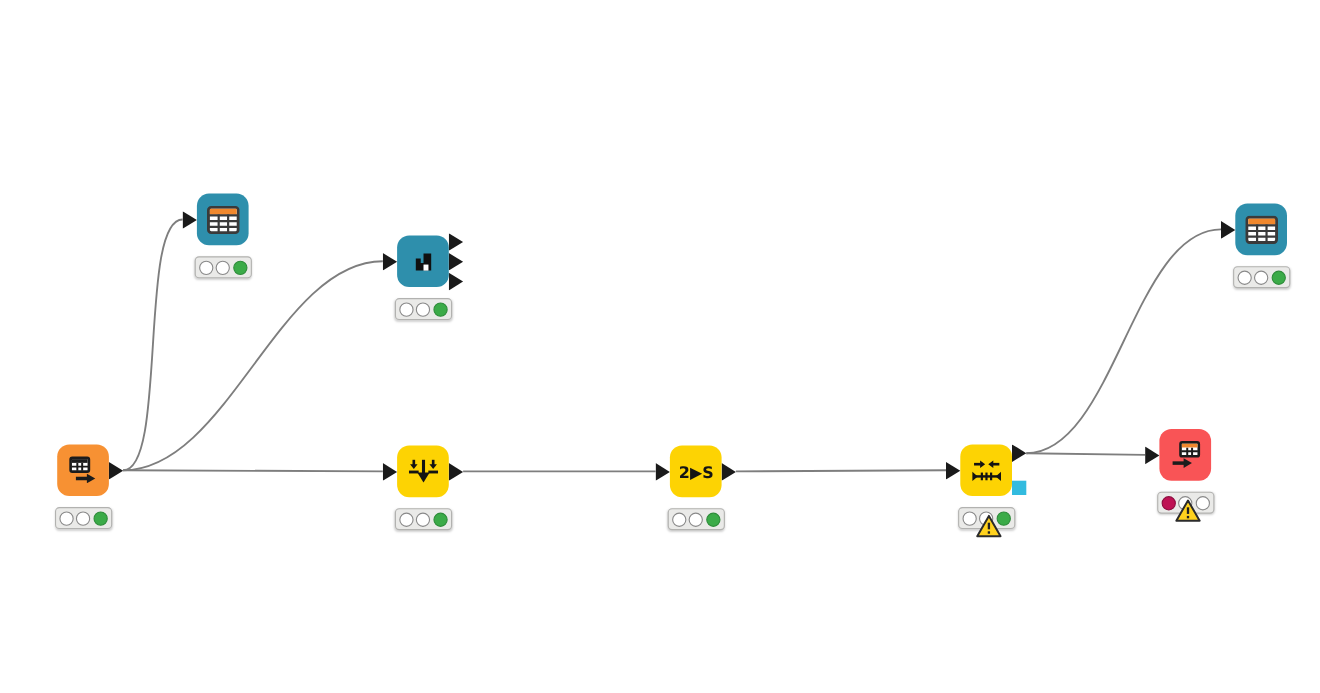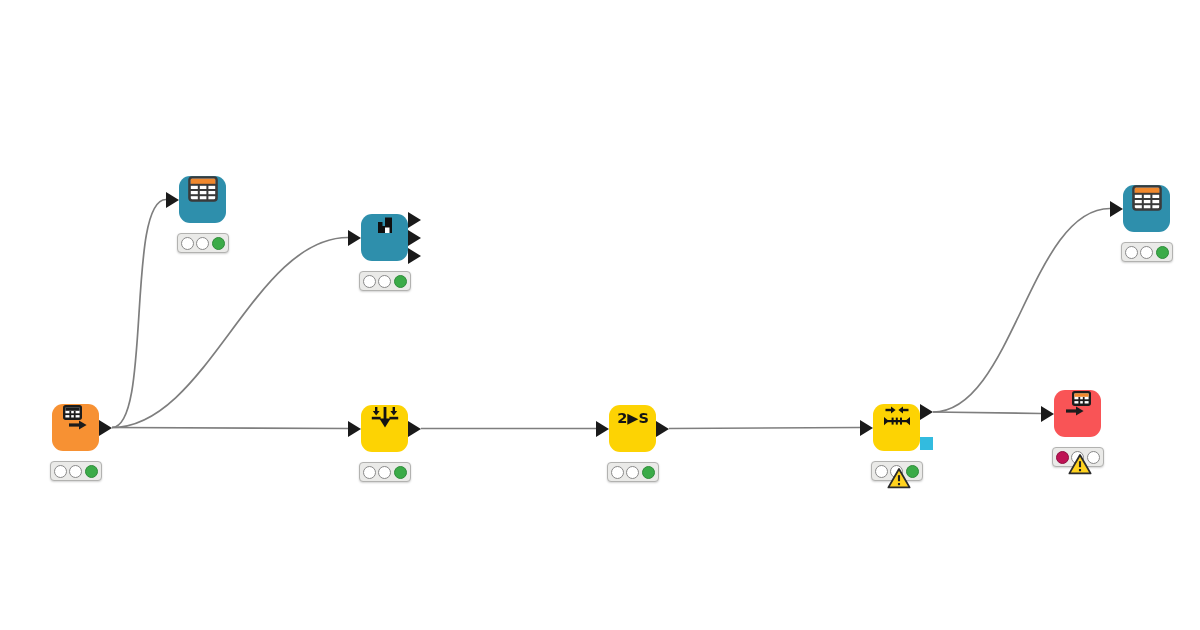--- a/index.html
+++ b/index.html
@@ -5,21 +5,21 @@
   html,body{margin:0;padding:0;}
   body{
     width:1200px;height:630px;background:#FFFFFF;overflow:hidden;
     font-family:"DejaVu Sans","Liberation Sans",sans-serif;
   }
   .canvas{position:relative;width:1200px;height:630px;background:#FFFFFF;}
   #edge-layer{position:absolute;left:0;top:0;z-index:1;}
   #nodes-layer{position:absolute;left:0;top:0;width:100%;height:100%;z-index:2;}
   .node{
     position:absolute;width:47px;height:47px;border-radius:11px;
-    display:flex;align-items:flex-start;justify-content:center;
+    display:flex;align-items:center;justify-content:center;
   }
   .icon{display:flex;align-items:center;justify-content:center;}
   .tri-port{position:absolute;width:13px;height:16px;line-height:0;}
   .model-port{position:absolute;left:47px;width:13px;height:13px;}
   .light{
     position:absolute;left:-2.5px;top:57px;width:52px;height:20px;
     background:#EAEAE8;border:1px solid #B2B2B0;border-radius:4px;
     display:flex;align-items:center;justify-content:center;gap:2.5px;
     box-shadow:0 1px 2px rgba(0,0,0,0.18);box-sizing:border-box;
   }

